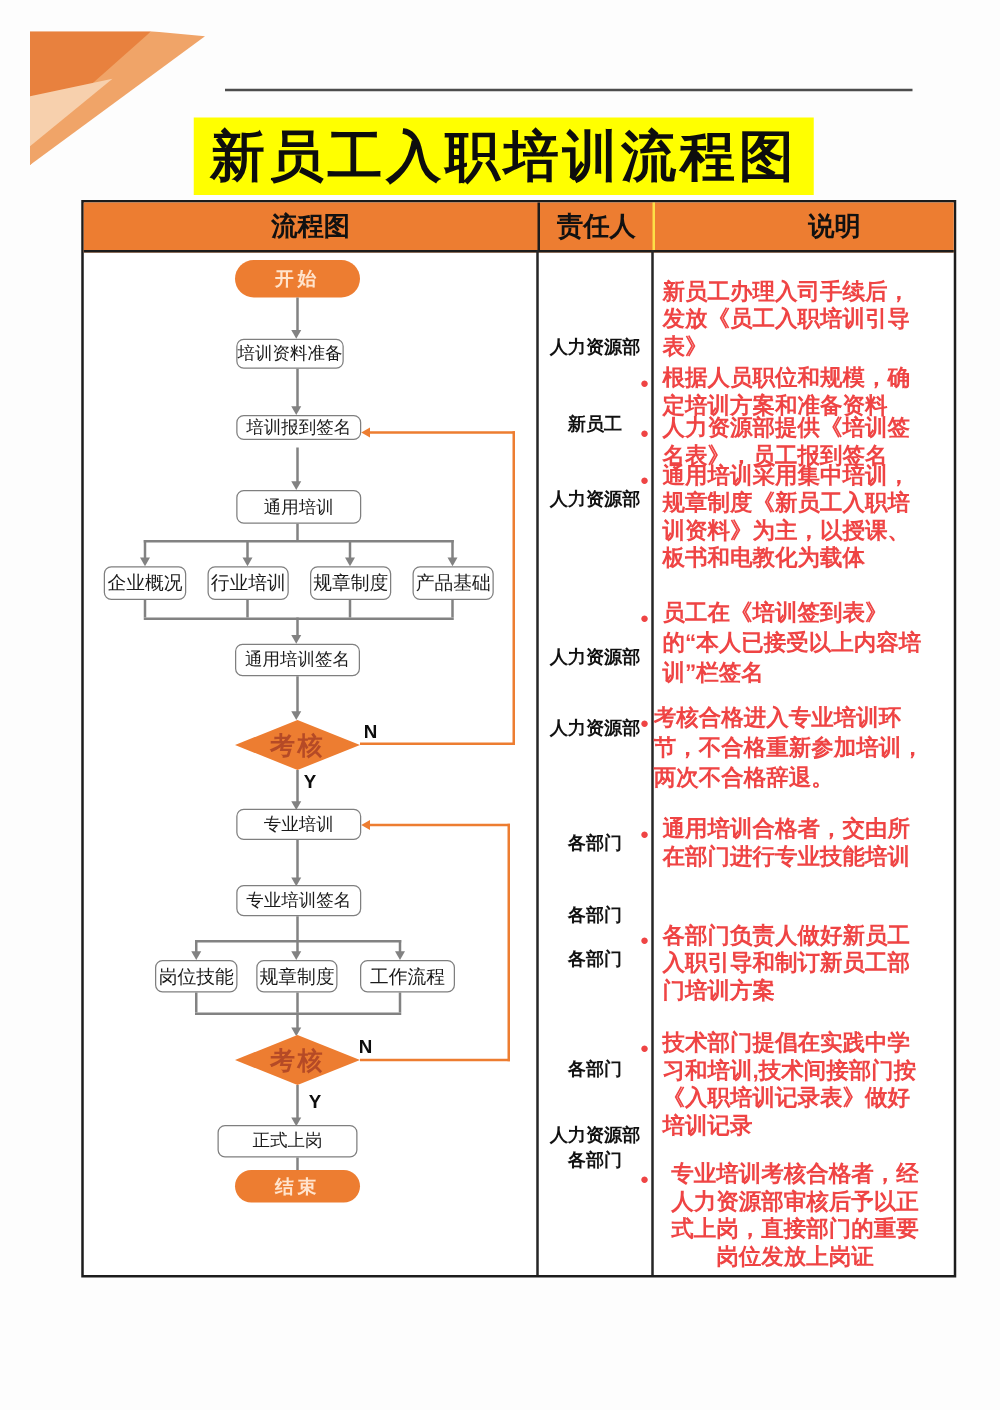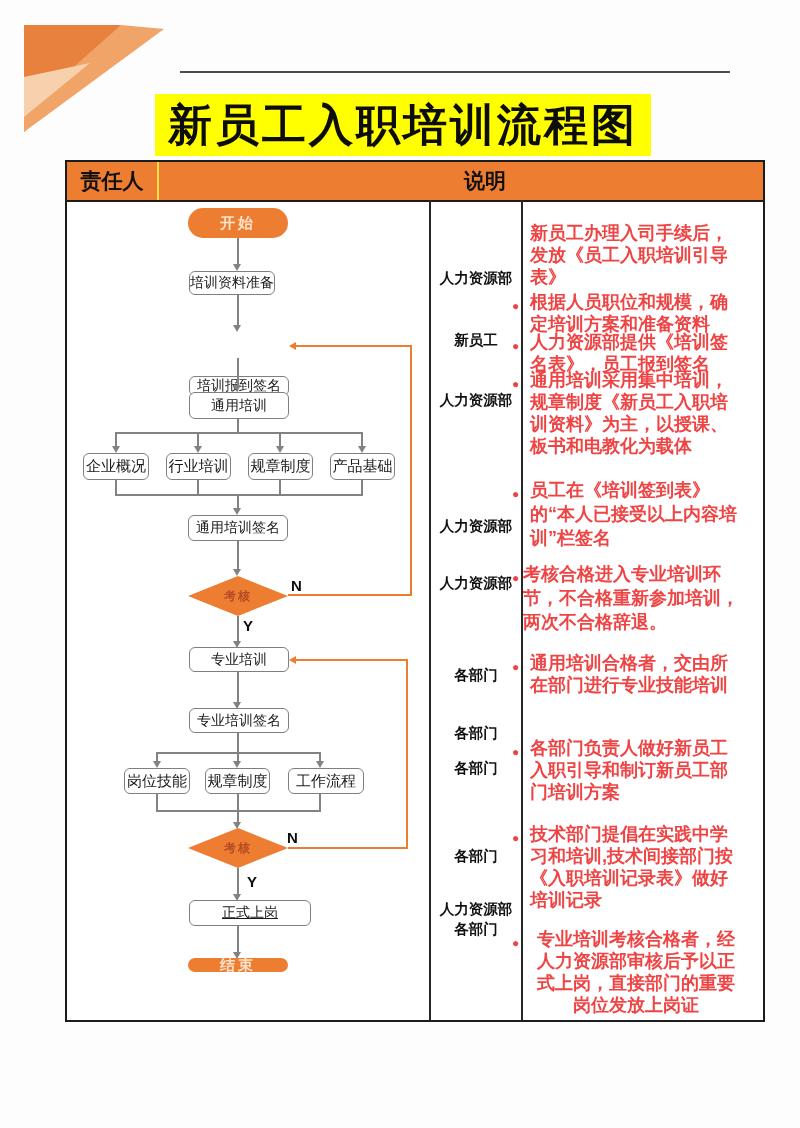--- a/index.html
+++ b/index.html
@@ -25,21 +25,21 @@
   .coldiv{position:absolute;top:200px;width:2px;height:820px;background:#262626;}
 
   
   .fbox{position:absolute;background:#fff;border:1.5px solid #7f7f7f;border-radius:6px;box-sizing:border-box;
         display:flex;align-items:center;justify-content:center;font-size:14px;color:#1a1a1a;white-space:nowrap;}
   .sbox{font-size:15px;}
   .pill{position:absolute;background:#ED7D31;border-radius:16px;display:flex;align-items:center;justify-content:center;
         font-size:15px;font-weight:700;color:#ffe4cd;letter-spacing:3px;}
   .dia{position:absolute;width:100px;height:40px;}
   .dia .dlabel{position:absolute;left:0;top:0;width:100%;height:100%;display:flex;align-items:center;justify-content:center;
-        font-size:12px;font-weight:700;color:#b54a26;letter-spacing:2px;}
+        font-size:20px;font-weight:700;color:#b54a26;letter-spacing:2px;}
   .vline{position:absolute;width:2px;background:#828282;}
   .hline{position:absolute;height:2px;background:#828282;}
   .ovline{position:absolute;width:2px;background:#ED7D31;}
   .ohline{position:absolute;height:2px;background:#ED7D31;}
   .arrd{position:absolute;width:0;height:0;border-left:4.5px solid transparent;border-right:4.5px solid transparent;border-top:7px solid #828282;}
   .arrl{position:absolute;width:0;height:0;border-top:4.5px solid transparent;border-bottom:4.5px solid transparent;border-right:7px solid #ED7D31;}
   .branch{position:absolute;font-weight:800;font-size:15px;color:#0d0d0d;}
 
   
   .resp{position:absolute;left:430px;width:92px;text-align:center;font-size:14.5px;font-weight:700;color:#111;line-height:20px;}
@@ -64,36 +64,37 @@
       <polygon points="97,0 140,4 0,107 0,86" fill="#f0a468"></polygon>
       <polygon points="0,52 66,38 0,92" fill="#f7d0ad"></polygon>
     </svg>
   </div>
 
   <div id="rule"></div>
   <div id="title">新员工入职培训流程图</div>
 
   <div id="tbl">
     <div id="thead">
+      <div class="hcell hc1">流程图</div>
       <div class="hcell hc2">责任人</div>
       <div class="hcell hc3">说明</div>
     </div>
   </div>
   <div class="coldiv" style="left:429px;"></div>
   <div class="coldiv" style="left:521px;"></div>
 
   <div class="pill" style="left:188px;top:208px;width:100px;height:30px;">开始</div>
   <div class="vline" style="left:237px;top:238px;height:27px;"></div>
   <div class="arrd" style="left:233px;top:264px;"></div>
 
   <div class="fbox" style="left:189px;top:271px;width:86px;height:24px;">培训资料准备</div>
   <div class="vline" style="left:237px;top:295px;height:31px;"></div>
   <div class="arrd" style="left:233px;top:325px;"></div>
 
-  <div class="fbox" style="left:189px;top:332px;width:100px;height:20px;margin-top:44px;">培训报到签名</div>
+  <div class="fbox" style="left:189px;top:332px;width:100px;height:20px;">培训报到签名</div>
   <div class="vline" style="left:237px;top:358px;height:28px;"></div>
   <div class="arrd" style="left:233px;top:385px;"></div>
 
   <div class="fbox" style="left:189px;top:392px;width:100px;height:27px;">通用培训</div>
 
   <div class="vline" style="left:237px;top:419px;height:13px;"></div>
   <div class="hline" style="left:115px;top:432px;width:248px;"></div>
   <div class="vline" style="left:115px;top:432px;height:15px;"></div>
   <div class="arrd" style="left:111.5px;top:446px;"></div>
   <div class="vline" style="left:197px;top:432px;height:15px;"></div>
@@ -173,25 +174,25 @@
   <div class="branch" style="left:247px;top:873px;">Y</div>
 
   <div class="ohline" style="left:288px;top:847px;width:120px;"></div>
   <div class="ovline" style="left:406px;top:659px;height:190px;"></div>
   <div class="ohline" style="left:296px;top:659px;width:112px;"></div>
   <div class="arrl" style="left:289px;top:655.5px;"></div>
 
   <div class="vline" style="left:237px;top:868px;height:27px;"></div>
   <div class="arrd" style="left:233px;top:894px;"></div>
 
-  <div class="fbox" style="left:189px;top:900px;width:122px;height:26px;text-decoration:underline;">正式上岗</div>
+  <div class="fbox" style="left:174px;top:900px;width:112px;height:26px;">正式上岗</div>
   <div class="vline" style="left:237px;top:926px;height:28px;"></div>
   <div class="arrd" style="left:233px;top:952px;"></div>
 
-  <div class="pill" style="left:188px;top:958px;width:100px;height:14px;text-align:right;">结束</div>
+  <div class="pill" style="left:188px;top:936px;width:100px;height:26px;text-align:right;">结束</div>
 
   <div class="resp" style="top:268px;">人力资源部</div>
   <div class="resp" style="top:330px;">新员工</div>
   <div class="resp" style="top:390px;">人力资源部</div>
   <div class="resp" style="top:516px;">人力资源部</div>
   <div class="resp" style="top:573px;">人力资源部</div>
   <div class="resp" style="top:665px;">各部门</div>
   <div class="resp" style="top:723px;">各部门</div>
   <div class="resp" style="top:758px;">各部门</div>
   <div class="resp" style="top:846px;">各部门</div>

